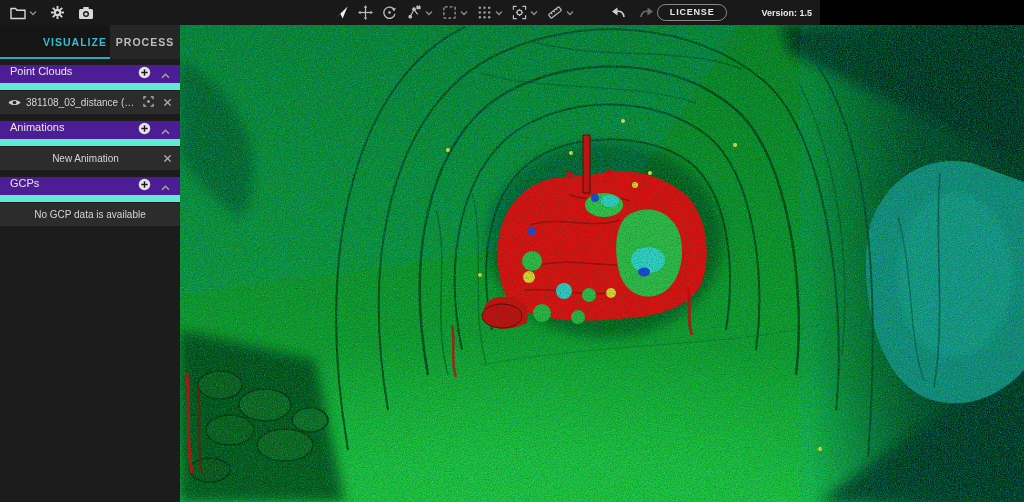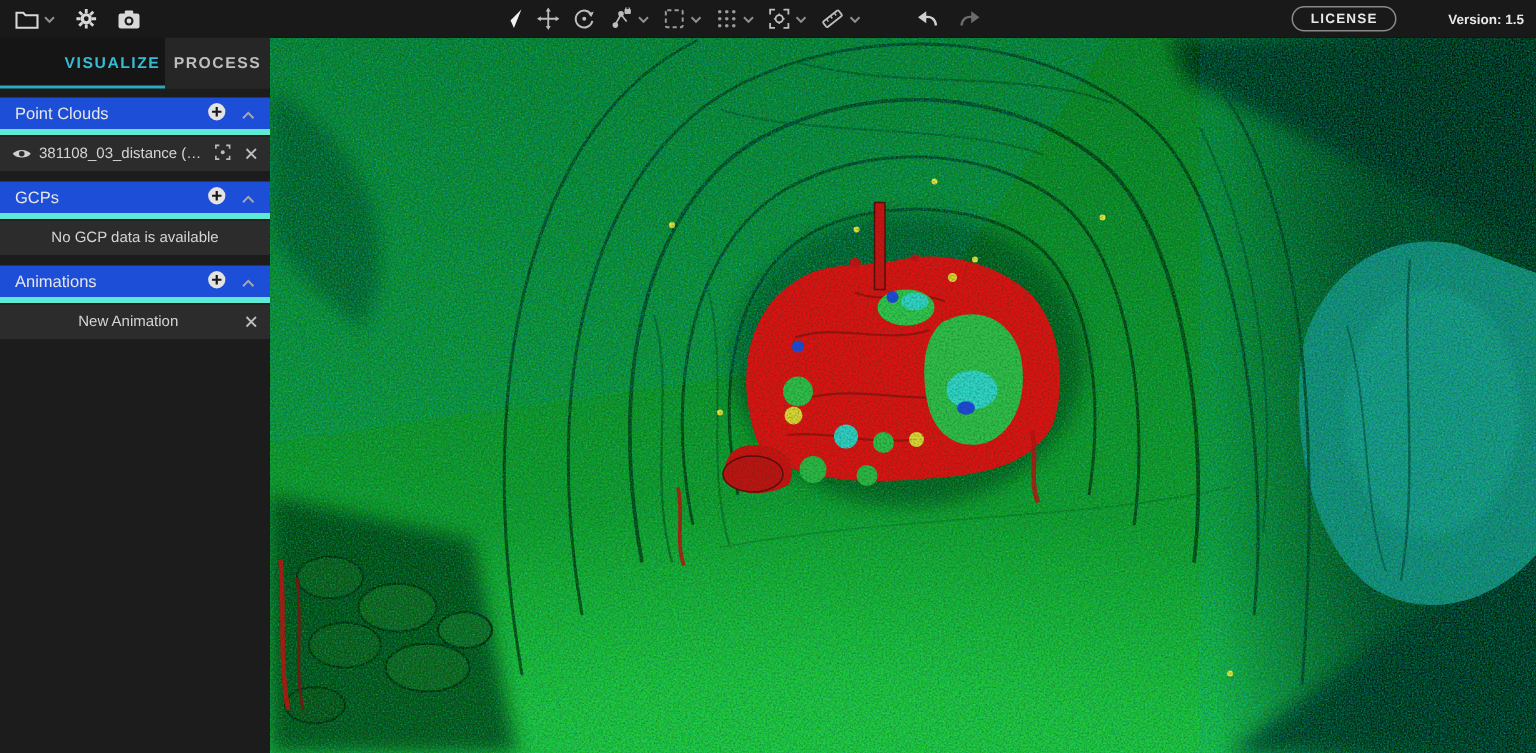--- a/index.html
+++ b/index.html
@@ -1,21 +1,21 @@
 <!DOCTYPE html>
 <html><head>
 <meta charset="utf-8">
 <style>
   * { box-sizing: border-box; margin: 0; padding: 0; }
   html,body { background:#000; }
   body { font-family:"Liberation Sans", sans-serif; }
   .app { position:relative; width:1024px; height:502px; background:#000; overflow:hidden; }
 
   
-  .topbar { position:absolute; left:0; top:0; width:1024px; height:25px; background:#191919; z-index:5; }
+  .topbar { position:absolute; left:0; top:0; width:820px; height:25px; background:#191919; z-index:5; }
   .tb-left { position:absolute; left:10px; top:0; height:25px; display:flex; align-items:center; gap:13px; }
   .tb-tools { position:absolute; left:334px; top:0; height:25px; display:flex; align-items:center; gap:9px; }
   .tb-history { position:absolute; left:610px; top:0; height:25px; display:flex; align-items:center; gap:13px; }
   .tb-right { position:absolute; right:8px; top:0; height:25px; display:flex; align-items:center; gap:14px; }
   .tbtn { display:flex; align-items:center; gap:3px; cursor:pointer; background:none; border:none; padding:0; }
   .tbtn svg { display:block; }
   .license-btn { border:1px solid #8a8a8a; border-radius:9px; background:none; color:#e8e8e8;
     font-size:9px; font-weight:bold; letter-spacing:0.8px; padding:2px 12px 3px; cursor:pointer;
     font-family:"Liberation Sans", sans-serif; }
   .version { color:#e8e8e8; font-size:9px; font-weight:bold;margin-left:20px; }
@@ -23,22 +23,22 @@
   
   .sidebar { position:absolute; left:0; top:25px; width:180px; height:477px; background:#1c1c1c; z-index:4; }
   .tabs { display:flex; height:34px; background:#262626; }
   .tab { flex:1; display:flex; align-items:center; justify-content:center; font-size:10.5px;
     letter-spacing:1px; font-weight:bold; color:#bdbdbd; cursor:pointer; position:relative; background:#262626; border:none;
     font-family:"Liberation Sans", sans-serif; }
   .tab.active { background:#151515; color:#35bdd4;padding-left:40px; }
   .tab.active::after { content:""; position:absolute; left:0; right:0; bottom:0; height:2px; background:#2ba9c0; }
   .sections { padding-top:6px; }
   .section { margin-bottom:7px; }
-  .section-header { height:25px; display:flex; align-items:center; padding:0 10px; background:#1d4ed8;
-    border-bottom:4px solid #5eead4; }
+  .section-header { height:25px; display:flex; padding:0 10px; background:#4c1d95;
+    border-bottom:7px solid #5eead4; }
   .section-title { font-size:11px; color:#e6e6e6; flex:1; }
   .hdr-icons { display:flex; align-items:center; gap:10px; }
   .section-item { min-height:23px; background:#2c2c2c; display:flex; align-items:center;
     padding:0 8px; margin-top:1px; font-size:10px; color:#d4d4d4; }
   .item-label { flex:1; white-space:nowrap; overflow:hidden; text-overflow:ellipsis; padding:0 5px; }
   .item-label.center { text-align:center; }
   .icon-btn { background:none; border:none; padding:0; display:flex; align-items:center; cursor:pointer; }
 
   
   .viewport { position:absolute; left:180px; top:25px; width:844px; height:477px; background:#010a04; overflow:hidden; }
@@ -313,49 +313,20 @@
                     <line x1="8.5" y1="1.5" x2="1.5" y2="8.5"></line>
                   </g>
                 </svg>
             </span>
           </button>
         </div>
       </div>
 
       <div class="section">
         <div class="section-header">
-          <span class="section-title">GCPs</span>
-          <span class="hdr-icons">
-            <button class="icon-btn">
-              <span>
-                <svg width="13" height="13" viewBox="0 0 14 14">
-                    <circle cx="7" cy="7" r="6.2" fill="#e3e3e3"></circle>
-                    <g stroke="#191919" stroke-width="1.6">
-                      <line x1="7" y1="3.6" x2="7" y2="10.4"></line>
-                      <line x1="3.6" y1="7" x2="10.4" y2="7"></line>
-                    </g>
-                  </svg>
-              </span>
-            </button>
-            <button class="icon-btn">
-              <span>
-                <svg width="9" height="6" viewBox="0 0 9 6">
-                    <polyline points="1,4.8 4.5,1.2 8,4.8" fill="none" stroke="#a8a8a8" stroke-width="1.3"></polyline>
-                  </svg>
-              </span>
-            </button>
-          </span>
-        </div>
-        <div class="section-item">
-          <span class="item-label center">No GCP data is available</span>
-        </div>
-      </div>
-
-      <div class="section">
-        <div class="section-header">
           <span class="section-title">Animations</span>
           <span class="hdr-icons">
             <button class="icon-btn">
               <span>
                 <svg width="13" height="13" viewBox="0 0 14 14">
                     <circle cx="7" cy="7" r="6.2" fill="#e3e3e3"></circle>
                     <g stroke="#191919" stroke-width="1.6">
                       <line x1="7" y1="3.6" x2="7" y2="10.4"></line>
                       <line x1="3.6" y1="7" x2="10.4" y2="7"></line>
                     </g>
@@ -376,20 +347,49 @@
           <button class="icon-btn">
             <span>
               <svg width="9" height="9" viewBox="0 0 10 10">
                   <g stroke="#bdbdbd" stroke-width="1.4">
                     <line x1="1.5" y1="1.5" x2="8.5" y2="8.5"></line>
                     <line x1="8.5" y1="1.5" x2="1.5" y2="8.5"></line>
                   </g>
                 </svg>
             </span>
           </button>
+        </div>
+      </div>
+
+      <div class="section">
+        <div class="section-header">
+          <span class="section-title">GCPs</span>
+          <span class="hdr-icons">
+            <button class="icon-btn">
+              <span>
+                <svg width="13" height="13" viewBox="0 0 14 14">
+                    <circle cx="7" cy="7" r="6.2" fill="#e3e3e3"></circle>
+                    <g stroke="#191919" stroke-width="1.6">
+                      <line x1="7" y1="3.6" x2="7" y2="10.4"></line>
+                      <line x1="3.6" y1="7" x2="10.4" y2="7"></line>
+                    </g>
+                  </svg>
+              </span>
+            </button>
+            <button class="icon-btn">
+              <span>
+                <svg width="9" height="6" viewBox="0 0 9 6">
+                    <polyline points="1,4.8 4.5,1.2 8,4.8" fill="none" stroke="#a8a8a8" stroke-width="1.3"></polyline>
+                  </svg>
+              </span>
+            </button>
+          </span>
+        </div>
+        <div class="section-item">
+          <span class="item-label center">No GCP data is available</span>
         </div>
       </div>
 
       <div class="section">
       </div>
 
     </div>
   </div>
 
   <div class="viewport">

